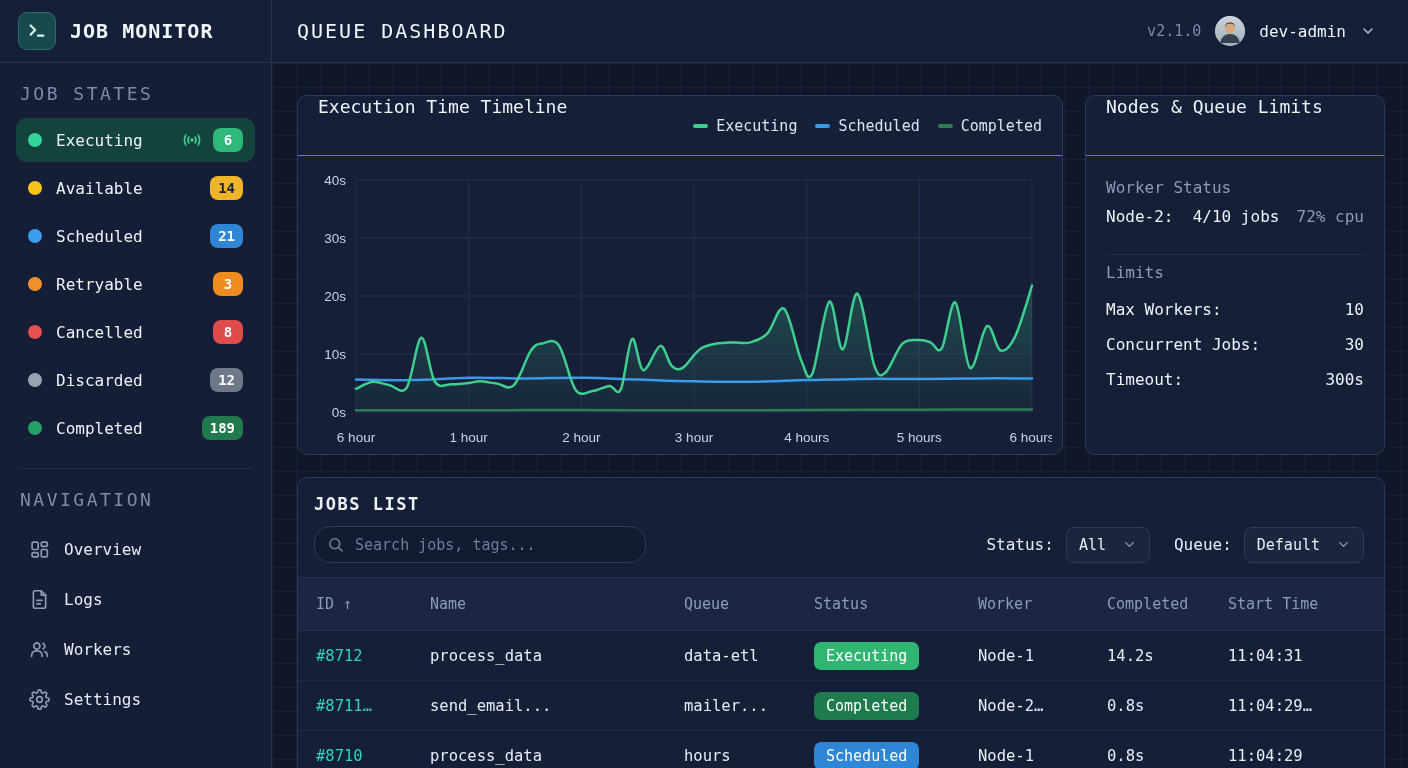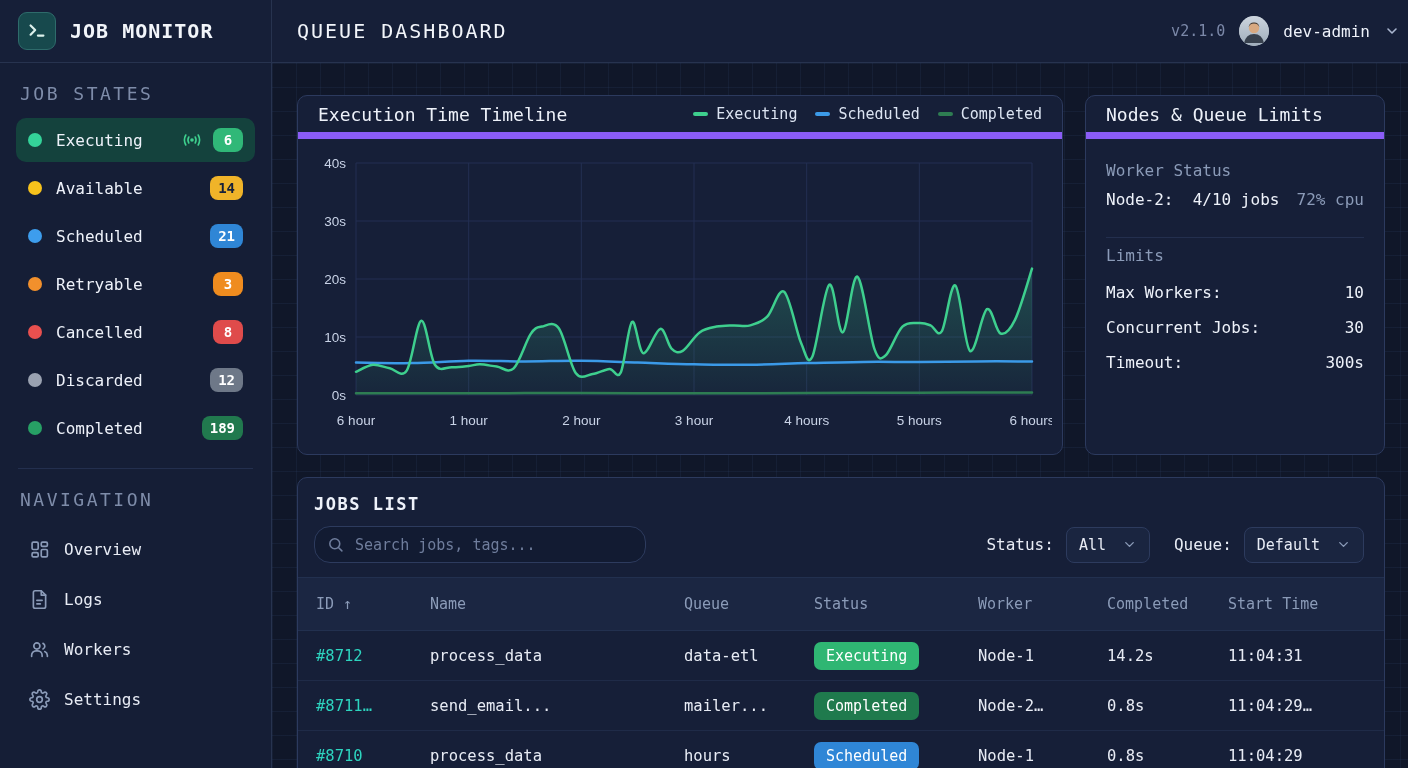--- a/index.html
+++ b/index.html
@@ -12,21 +12,21 @@
   }
   .app { display:flex; flex-direction:column; height:768px; }
 
   
   .topbar { height:63px; flex:0 0 63px; display:flex; background:#161f38; border-bottom:1px solid #27334f; }
   .topbar-left { width:272px; flex:0 0 272px; display:flex; align-items:center; gap:14px; padding-left:18px; border-right:1px solid #27334f; }
   .logo-box { width:38px; height:38px; border-radius:9px; background:#17494d; border:1px solid #2e6b6b; display:flex; align-items:center; justify-content:center; }
   .brand { font-size:20px; font-weight:bold; letter-spacing:1px; color:#f2f5fa; }
   .topbar-main { flex:1; display:flex; align-items:center; }
   .page-title { margin-left:25px; font-size:20px; letter-spacing:2px; color:#f2f5fa; }
-  .topbar-right { margin-left:auto; display:flex; align-items:center; gap:14px; padding-right:8px; }
+  .topbar-right { margin-left:auto; display:flex; align-items:center; gap:14px; padding-right:32px; }
   .version { color:#7b88a8; font-size:15px; }
   .avatar { width:30px; height:30px; border-radius:50%; overflow:hidden; background:#b9c2cc; flex:0 0 30px; }
   .username { font-size:16px; color:#eef2fa; }
 
   
   .content { display:flex; flex:1; min-height:0; }
   .sidebar { width:272px; flex:0 0 272px; background:#151e36; border-right:1px solid #27334f; padding:18px 16px 0 16px; }
   .main {
     flex:1; min-width:0; padding:32px 23px 0 25px;
     background-color:#101729;
@@ -47,21 +47,21 @@
   .state-badge { min-width:30px; text-align:center; padding:4px 8px; border-radius:8px; font-size:14px; font-weight:bold; }
   .sidebar-divider { border-top:1px solid #232f4e; margin:18px 2px 20px 2px; }
   .nav-item { display:flex; align-items:center; height:50px; padding:0 12px; cursor:pointer; border-radius:10px; }
   .nav-icon { width:22px; height:22px; margin-right:14px; color:#8b9bb8; display:flex; align-items:center; justify-content:center; }
   .nav-label { font-size:16px; color:#e8ecf5; }
 
   
   .panels-row { display:flex; gap:22px; }
   .panel { background:#161f38; border:1px solid #2c3a5e; border-radius:10px; }
   .chart-panel { flex:0 0 766px; width:766px; height:360px; }
-  .panel-header { height:43px; display:flex; align-items:center; padding:0 20px; border-bottom:7px solid #8b5cf6; }
+  .panel-header { height:60px; display:flex; padding:0 20px; border-bottom:1px solid #8b5cf6; }
   .panel-title { font-size:18px; color:#eef2fa; }
   .legend { margin-left:auto; display:flex; gap:18px; align-items:center; }
   .legend-item { display:flex; align-items:center; gap:8px; }
   .legend-dash { width:15px; height:4px; border-radius:2px; }
   .legend-label { font-size:15px; color:#dce4f2; }
   .chart-body { padding:8px 10px 0 6px; }
 
   .nodes-panel { flex:1; height:360px; }
   .nodes-body { padding:14px 20px; }
   .sub-label { color:#8b9bb8; font-size:16px; margin:8px 0 10px 0; }

